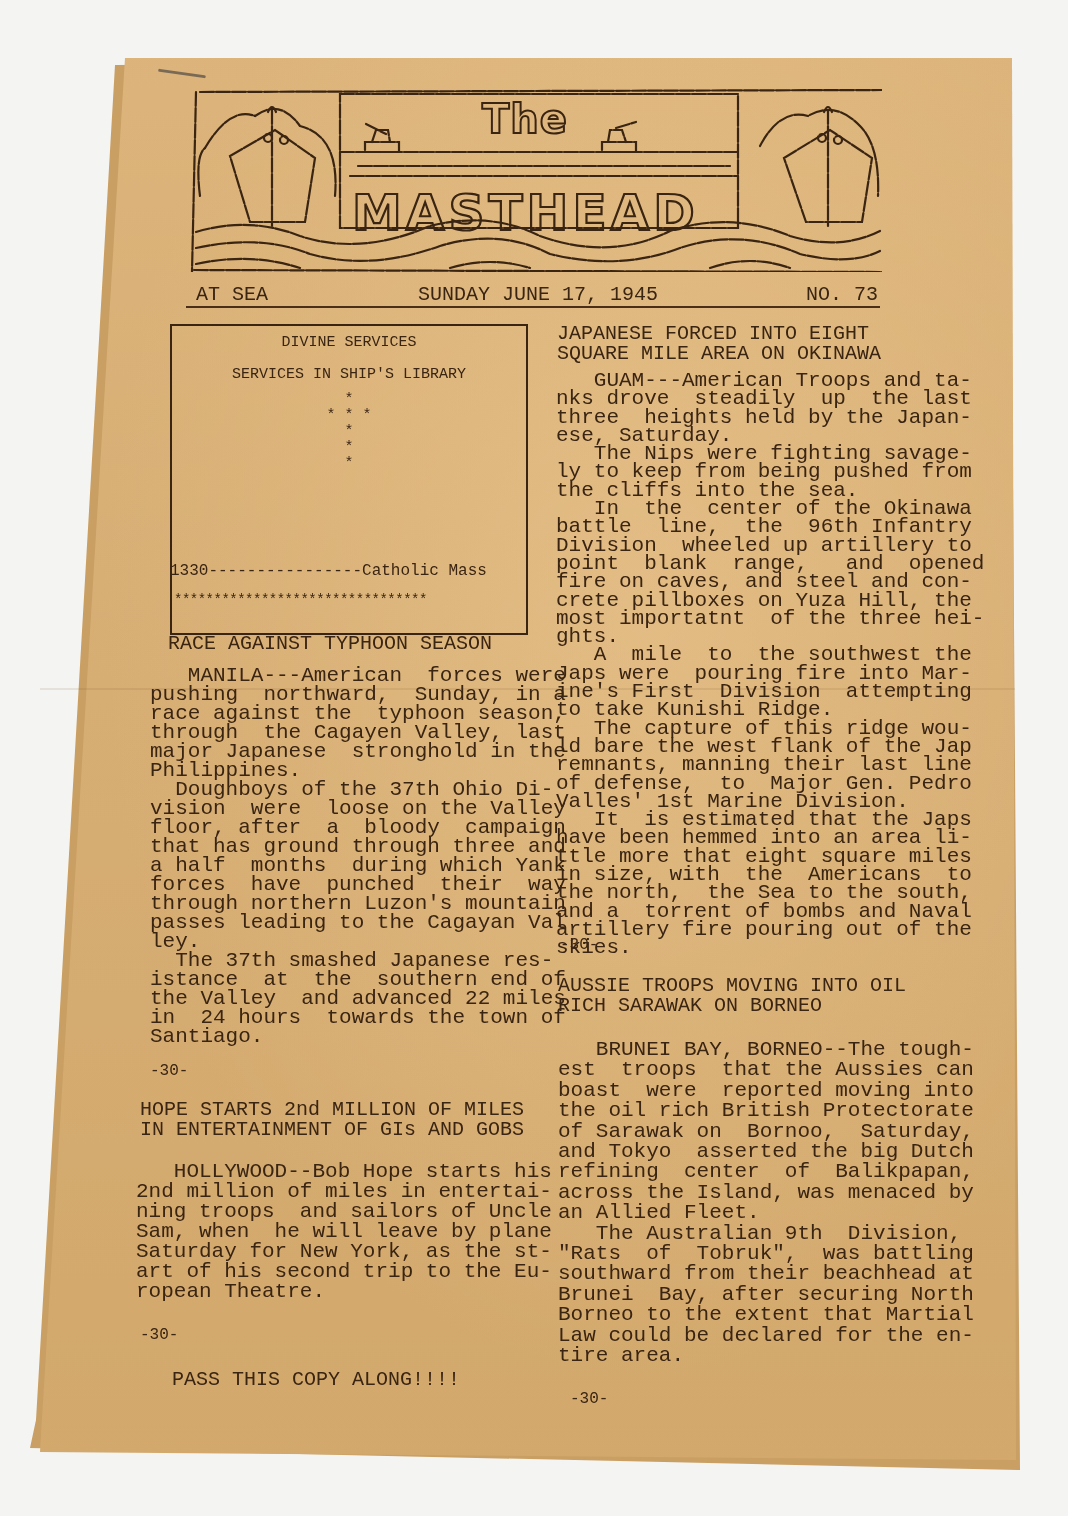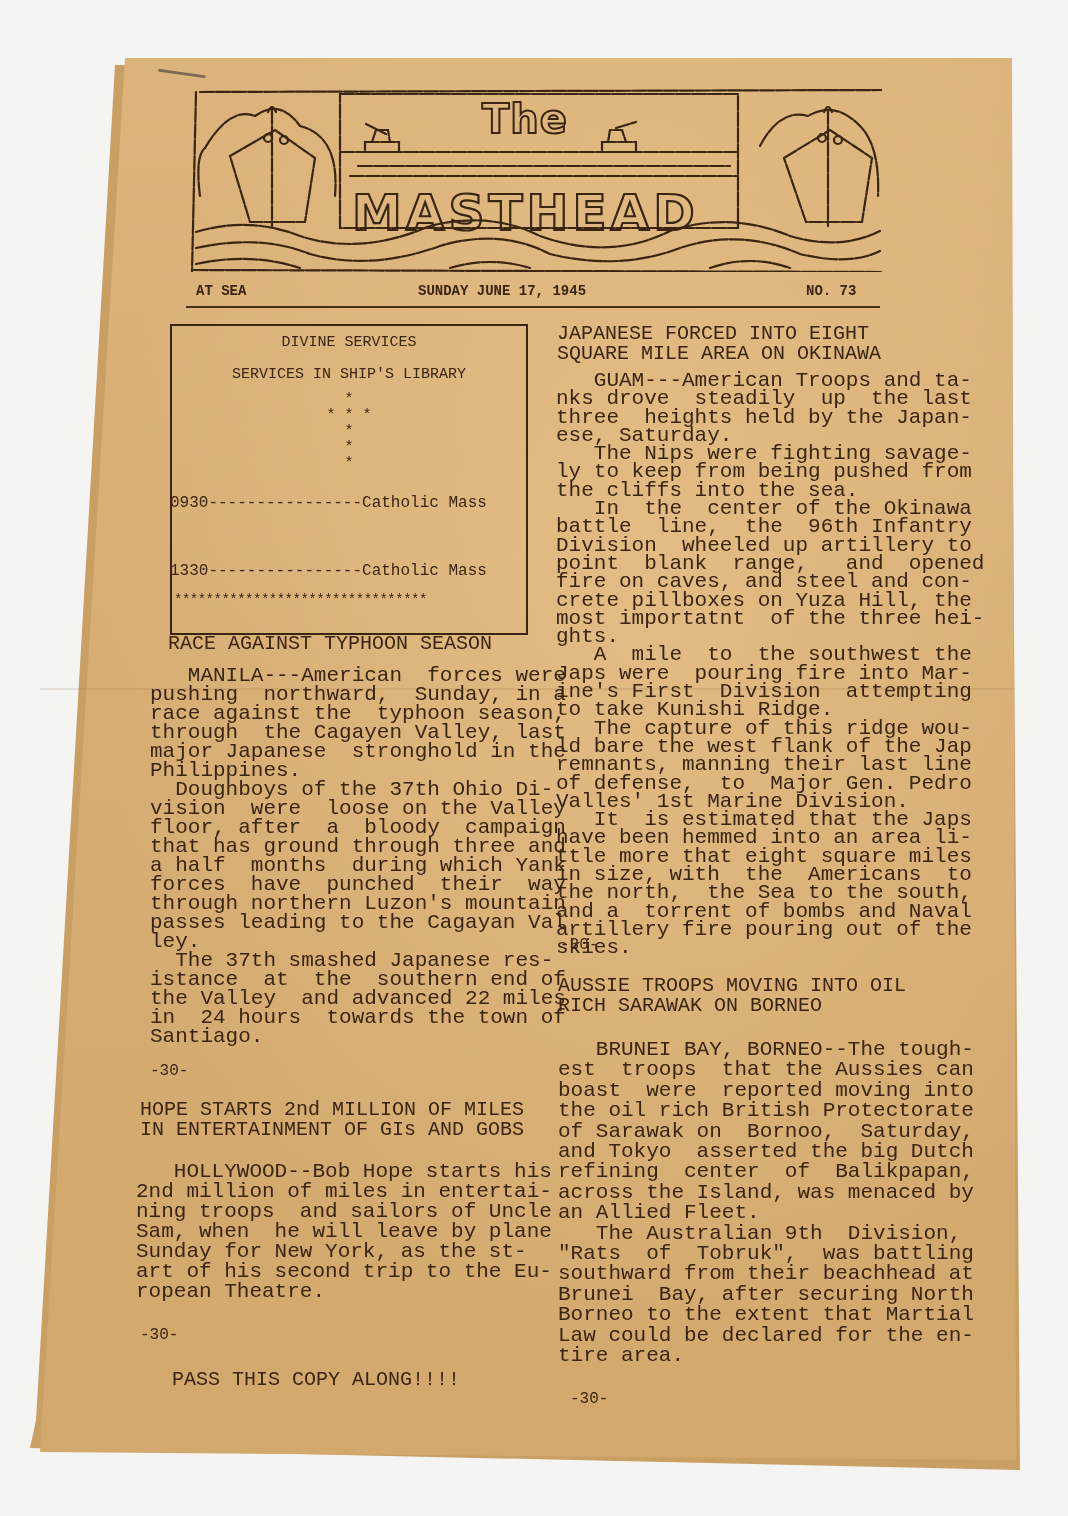--- a/index.html
+++ b/index.html
@@ -33,21 +33,21 @@
     font-weight:bold; font-size:40px; color:transparent;
     -webkit-text-stroke:2px #3a2412; letter-spacing:1px;
   }
   .banner-title-main {
     position:absolute; left:352px; top:168px; font-family:"DejaVu Sans",sans-serif;
     font-weight:bold; font-size:50px; color:transparent;
     -webkit-text-stroke:2.2px #3a2412; letter-spacing:4px;margin-top:16px;
   }
 
   .dateline { position:absolute; left:186px; top:278px; width:694px; height:28px;
-              font-size:14px; border-bottom:2px solid #4a2e18;font-weight:bold; }
+              font-size:20px; border-bottom:2px solid #4a2e18; }
   .dateline span { position:absolute; top:5px; }
 
   .services-box {
     position:absolute; left:170px; top:324px; width:358px; height:311px;
     border:2px solid #3a2412; border-right-width:2px; box-sizing:border-box;
   }
   .services-box .t { position:absolute; width:100%; text-align:center; font-size:15px; }
   .cross { position:absolute; left:0; width:100%; text-align:center; font-size:15px; line-height:16px; }
   .sched { position:absolute; left:-2px; width:360px; font-size:16px; white-space:pre; }
   .stars { position:absolute; left:2px; top:266px; font-size:14px; letter-spacing:-0.5px; white-space:nowrap; }
@@ -128,21 +128,20 @@
 <div class="services-box">
   <div class="t" style="top:8px">DIVINE SERVICES</div>
   <div class="t" style="top:40px">SERVICES IN SHIP'S LIBRARY</div>
   <div>
     <div class="cross" style="top:66px">*</div>
     <div class="cross" style="top:82px">* * *</div>
     <div class="cross" style="top:98px">*</div>
     <div class="cross" style="top:114px">*</div>
     <div class="cross" style="top:130px">*</div>
   </div>
-  <div class="sched" style="top:168px">0930----------------Catholic Mass</div>
   <div class="sched" style="top:236px">1330----------------Catholic Mass</div>
   <div class="stars">********************************</div>
 </div>
 
 <div class="abs headline" style="left:168px;top:634px">RACE AGAINST TYPHOON SEASON</div>
 <div class="abs body" style="left:150px;top:666px">   MANILA---American  forces were
 pushing  northward,  Sunday, in a
 race against the  typhoon season,
 through  the Cagayen Valley, last
 major Japanese  stronghold in the
@@ -162,21 +161,21 @@
 in  24 hours  towards the town of
 Santiago.</div>
 <div class="abs thirty" style="left:150px;top:1062px;width:370px">-30-</div>
 
 <div class="abs headline" style="left:140px;top:1100px">HOPE STARTS 2nd MILLION OF MILES
 IN ENTERTAINMENT OF GIs AND GOBS</div>
 <div class="abs body" style="left:136px;top:1162px;line-height:20px">   HOLLYWOOD--Bob Hope starts his
 2nd million of miles in entertai-
 ning troops  and sailors of Uncle
 Sam, when  he will leave by plane
-Sunday for New York, as the st-
+Saturday for New York, as the st-
 art of his second trip to the Eu-
 ropean Theatre.</div>
 <div class="abs thirty" style="left:140px;top:1326px;width:380px">-30-</div>
 <div class="abs headline" style="left:172px;top:1370px">PASS THIS COPY ALONG!!!!</div>
 
 <div class="abs headline" style="left:557px;top:324px">JAPANESE FORCED INTO EIGHT
 SQUARE MILE AREA ON OKINAWA</div>
 <div class="abs body" style="left:556px;top:372px;line-height:18.3px">   GUAM---American Troops and ta-
 nks drove  steadily  up  the last
 three  heights held by the Japan-

